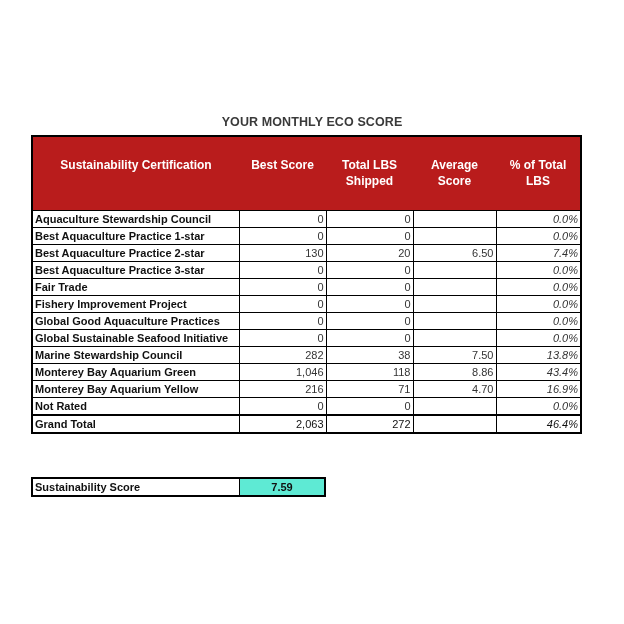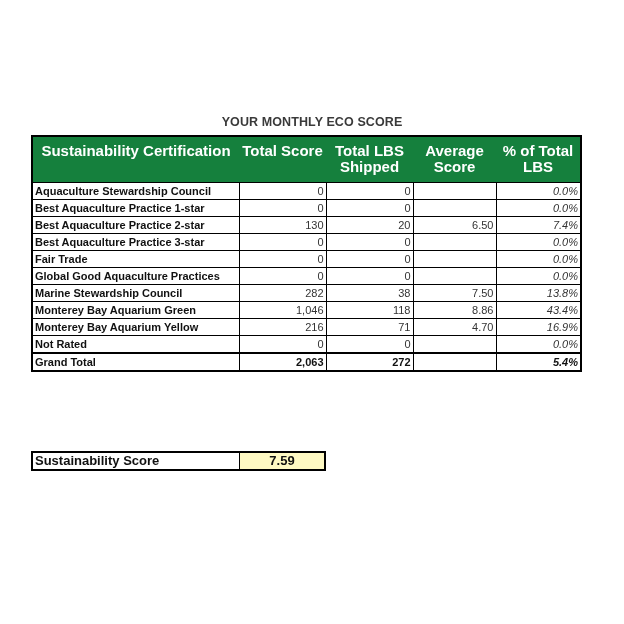--- a/index.html
+++ b/index.html
@@ -7,58 +7,58 @@
   .title {
     position: absolute; left: 0; top: 115px; width: 624px; text-align: center;
     font-weight: bold; font-size: 12.5px; color: #3a3a3a; letter-spacing: 0.1px;
   }
   table.eco {
     position: absolute; left: 31px; top: 135px;
     border-collapse: collapse; border: 2px solid #000;
     font-size: 11px; table-layout: fixed;
   }
   table.eco th {
-    background: #15803d; color: #fff; font-weight: bold; font-size: 15px;
-    padding: 6px 3px; vertical-align: top; height: 33px; line-height: 16px;
+    background: #b91c1c; color: #fff; font-weight: bold; font-size: 12px;
+    padding: 20px 3px; vertical-align: top; height: 33px; line-height: 16px;
     border: none;
   }
   table.eco td {
     border: 1px solid #000; height: 16px; padding: 0 2px; line-height: 16px;
     white-space: nowrap; overflow: hidden;
   }
   table.eco td.cert { font-weight: bold; text-align: left; }
   table.eco td.num { text-align: right; color: #333; }
   table.eco td.pct { text-align: right; font-style: italic; color: #333; }
-  table.eco tr.total td { border-top: 2px solid #000; font-weight: bold; color: #111; }
+  table.eco tr.total td { border-top: 2px solid #000; font-weight: normal; color: #111; }
   table.eco tr.total td.cert { font-weight: bold; margin-top: 12px; }
   .score {
-    position: absolute; left: 31px; top: 451px;
-    border-collapse: collapse; border: 2px solid #000; font-size: 13px;
+    position: absolute; left: 31px; top: 477px;
+    border-collapse: collapse; border: 2px solid #000; font-size: 11px;
   }
   .score td { height: 16px; padding: 0 2px; line-height: 16px; border: 1px solid #000; }
   .score .label { width: 202px; font-weight: bold; background: #fff; }
-  .score .value { width: 80px; background: #fef9c3; text-align: center; font-weight: bold; color: #111; }
+  .score .value { width: 80px; background: #5eead4; text-align: center; font-weight: bold; color: #111; }
 </style>
 </head>
 <body>
 
 <div class="title">YOUR MONTHLY ECO SCORE</div>
 
 <table class="eco">
   <colgroup>
     <col style="width:207px">
       <col style="width:87px">
       <col style="width:87px">
       <col style="width:83px">
       <col style="width:85px">
   </colgroup>
   <thead>
     <tr>
       <th>Sustainability Certification</th>
-      <th>Total Score</th>
+      <th>Best Score</th>
       <th>Total LBS Shipped</th>
       <th>Average Score</th>
       <th>% of Total LBS</th>
     </tr>
   </thead>
   <tbody id="tbody">
       <tr>
         <td class="cert">Aquaculture Stewardship Council</td>
         <td class="num">0</td>
         <td class="num">0</td>
@@ -87,21 +87,35 @@
         <td class="pct">0.0%</td>
       </tr>
       <tr>
         <td class="cert">Fair Trade</td>
         <td class="num">0</td>
         <td class="num">0</td>
         <td class="num"></td>
         <td class="pct">0.0%</td>
       </tr>
       <tr>
+        <td class="cert">Fishery Improvement Project</td>
+        <td class="num">0</td>
+        <td class="num">0</td>
+        <td class="num"></td>
+        <td class="pct">0.0%</td>
+      </tr>
+      <tr>
         <td class="cert">Global Good Aquaculture Practices</td>
+        <td class="num">0</td>
+        <td class="num">0</td>
+        <td class="num"></td>
+        <td class="pct">0.0%</td>
+      </tr>
+      <tr>
+        <td class="cert">Global Sustainable Seafood Initiative</td>
         <td class="num">0</td>
         <td class="num">0</td>
         <td class="num"></td>
         <td class="pct">0.0%</td>
       </tr>
       <tr>
         <td class="cert">Marine Stewardship Council</td>
         <td class="num">282</td>
         <td class="num">38</td>
         <td class="num">7.50</td>
@@ -126,21 +140,21 @@
         <td class="num">0</td>
         <td class="num">0</td>
         <td class="num"></td>
         <td class="pct">0.0%</td>
       </tr>
       <tr class="total">
         <td class="cert">Grand Total</td>
         <td class="num">2,063</td>
         <td class="num">272</td>
         <td class="num"></td>
-        <td class="pct">5.4%</td>
+        <td class="pct">46.4%</td>
       </tr>
     </tbody>
 </table>
 
 <table class="score">
   <tbody>
       <tr>
     <td class="label">Sustainability Score</td>
     <td class="value">7.59</td>
   </tr>

